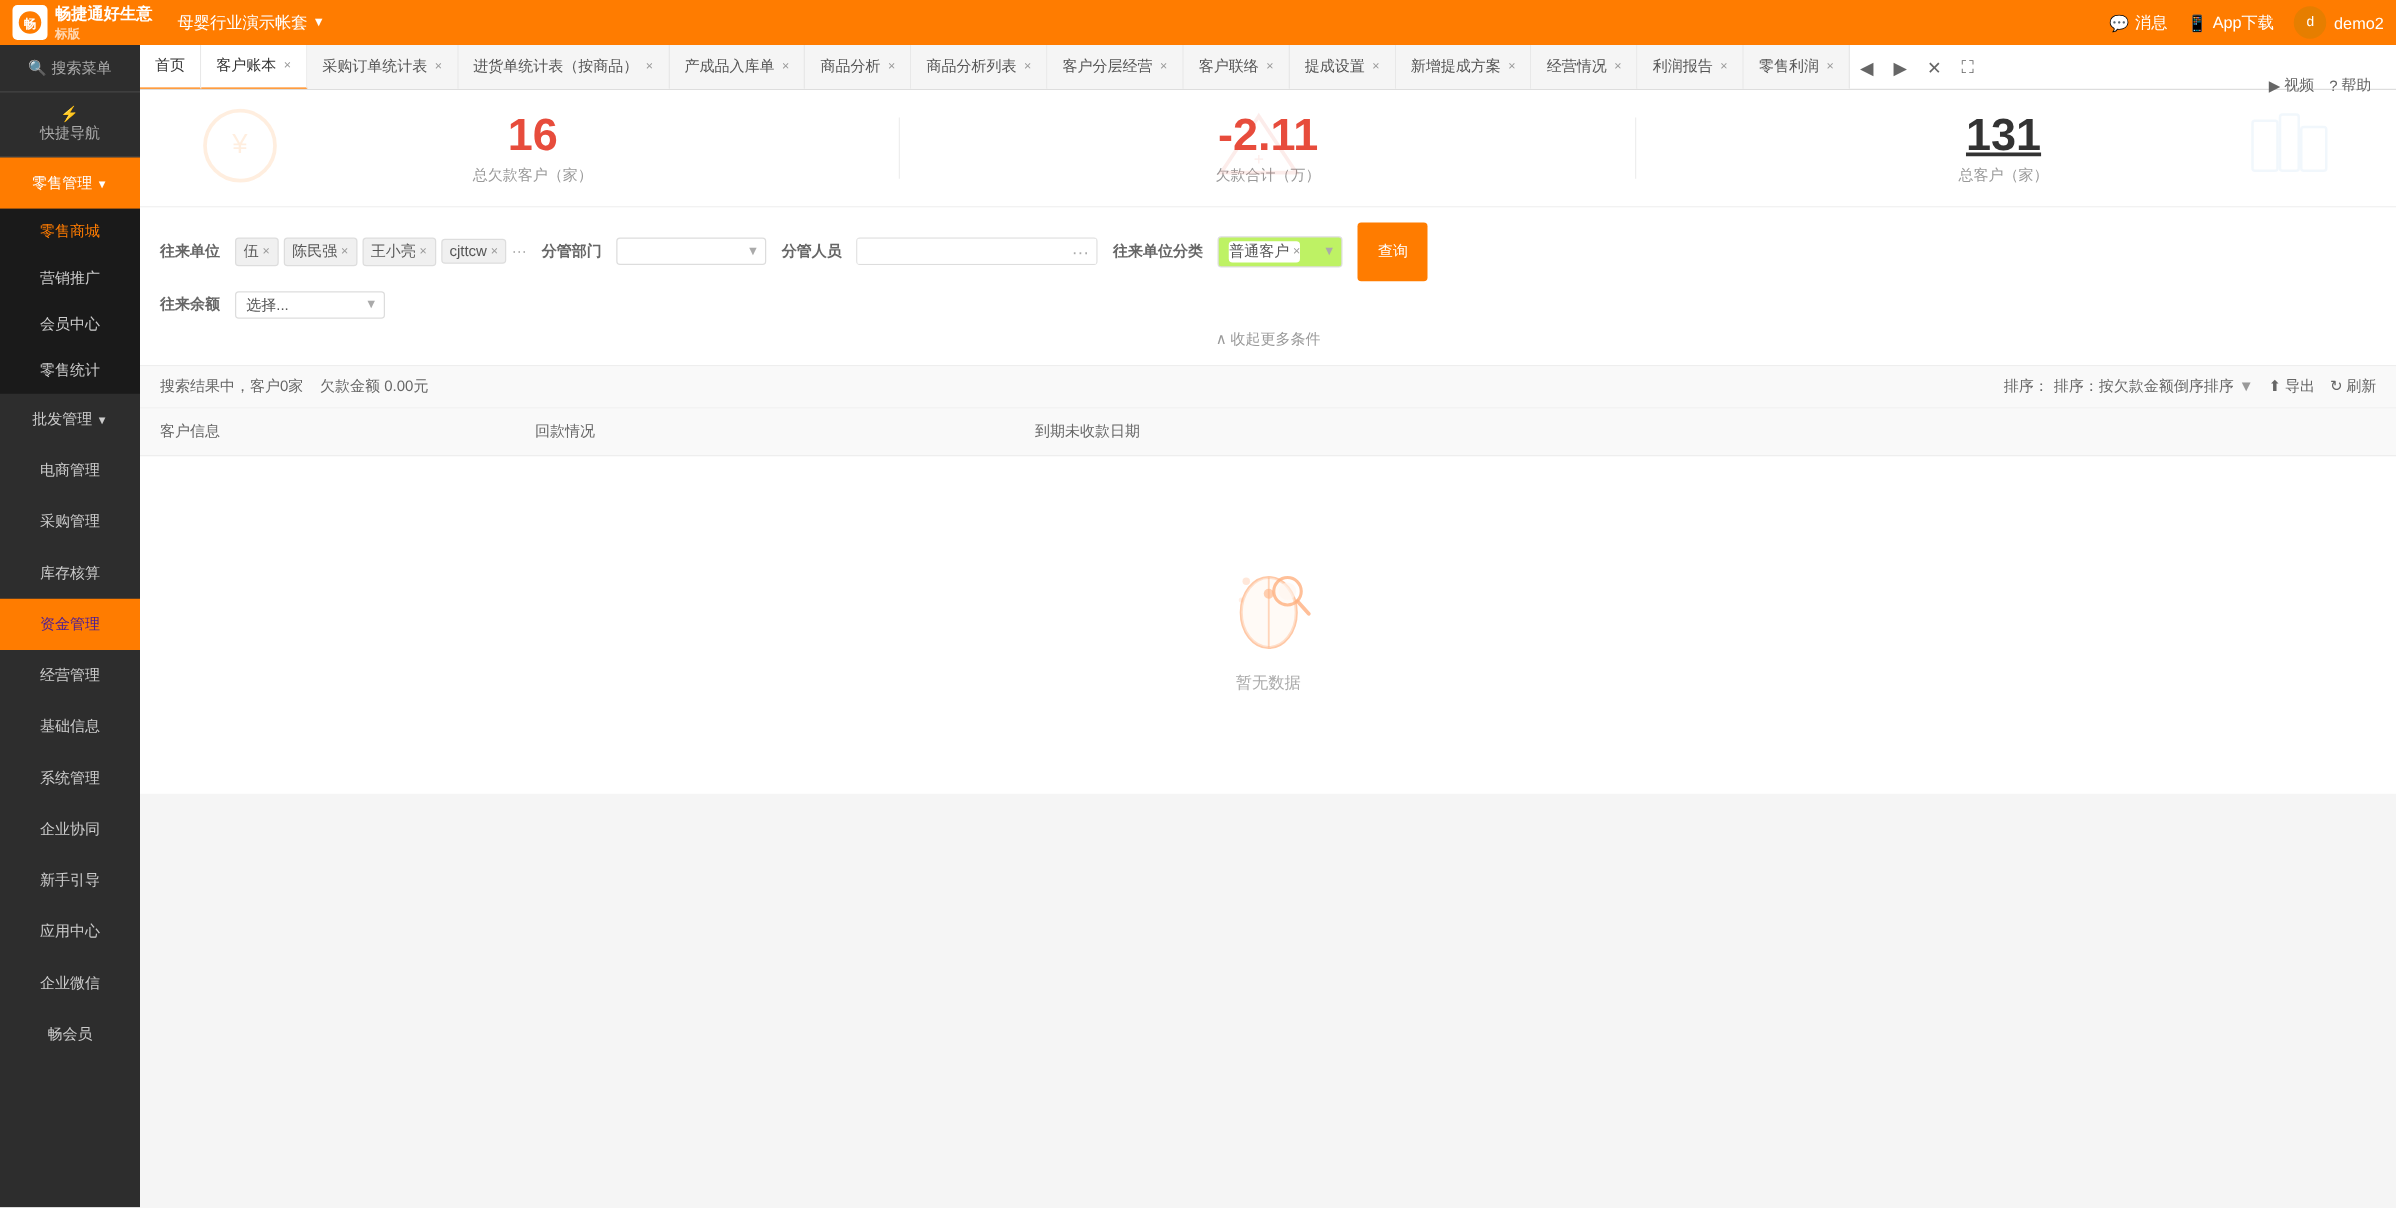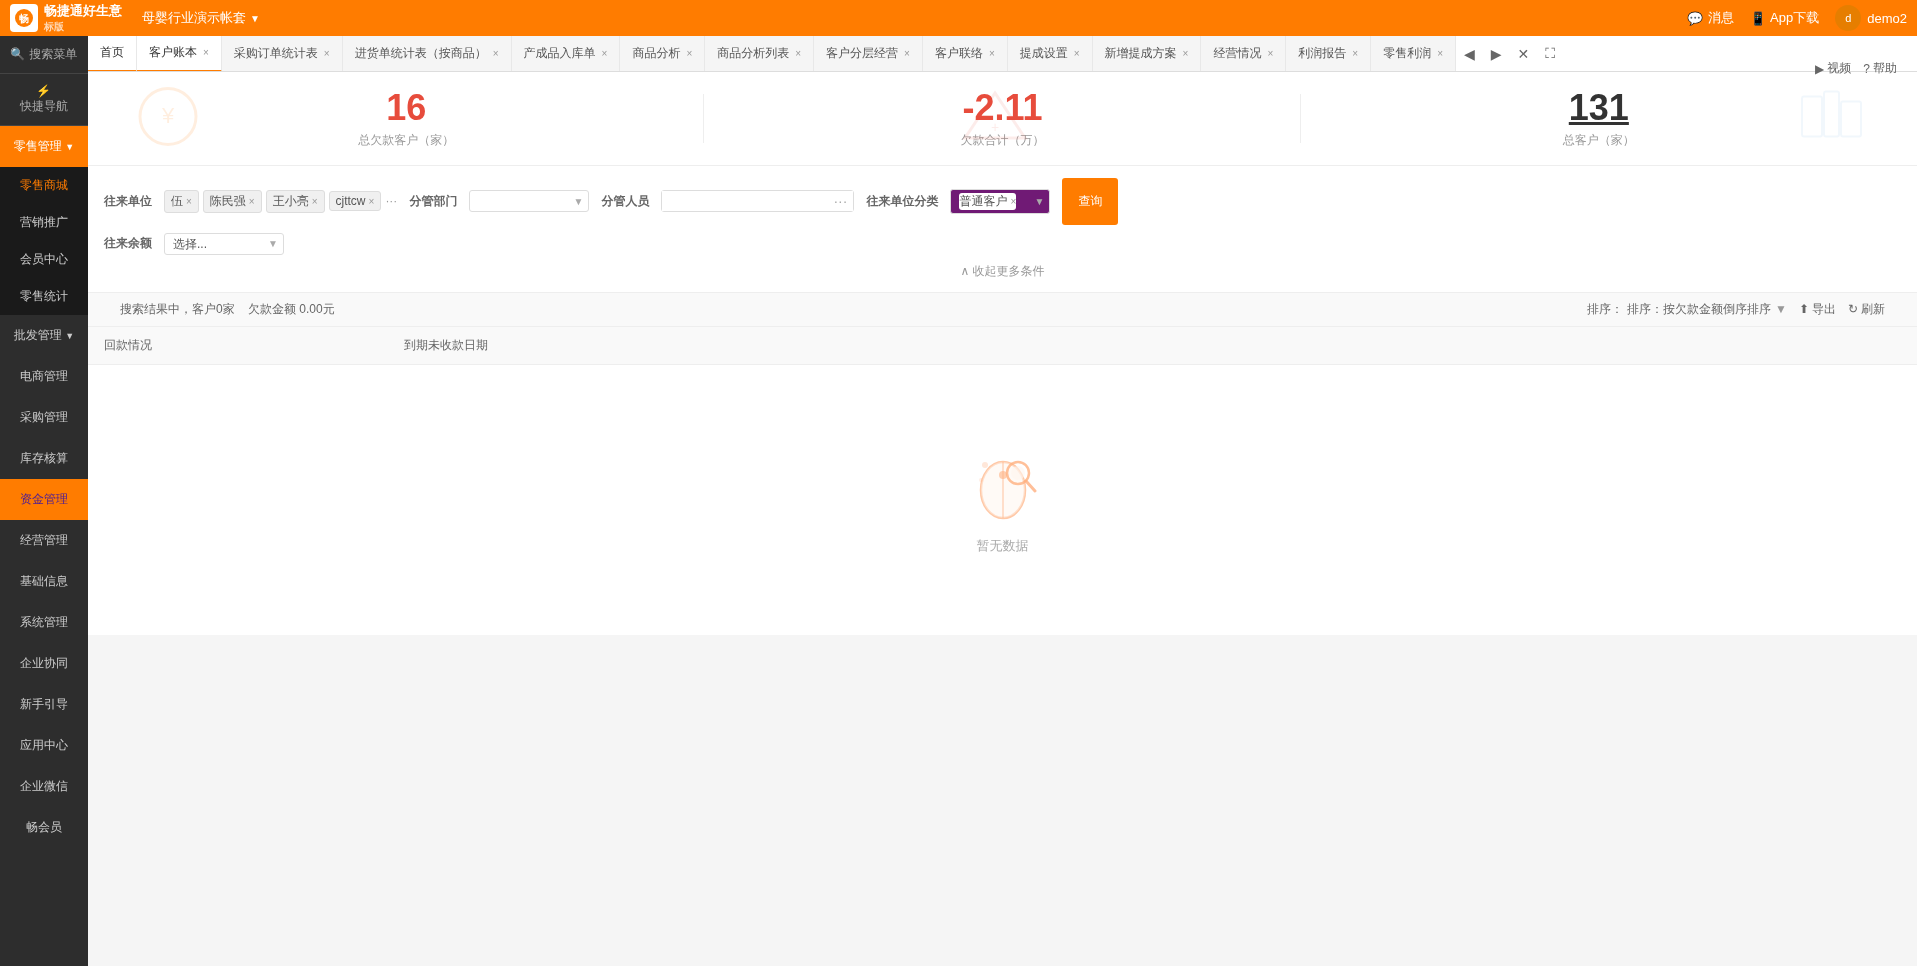--- a/index.html
+++ b/index.html
@@ -2,21 +2,21 @@
 <html><head>
   <meta charset="utf-8">
   <style>
     * { box-sizing: border-box; margin: 0; padding: 0; }
     body { font-family: 'Microsoft YaHei', Arial, sans-serif; font-size: 12px; background: #f5f5f5; overflow: hidden; height: 966px; }
 
     
     .app-wrapper { display: flex; flex-direction: column; height: 100%; }
     .top-bar { background: #ff7c00; height: 36px; display: flex; align-items: center; padding: 0 10px; flex-shrink: 0; }
     .main-layout { display: flex; flex: 1; overflow: hidden; }
-    .sidebar { width: 88px; background: #2d2d2d; color: #ccc; flex-shrink: 0; overflow-y: auto; }
+    .sidebar { width: 112px; background: #2d2d2d; color: #ccc; flex-shrink: 0; overflow-y: auto; }
     .content-area { flex: 1; display: flex; flex-direction: column; overflow: hidden; }
     .tab-bar { background: #fff; border-bottom: 1px solid #ddd; display: flex; align-items: center; height: 36px; flex-shrink: 0; overflow: hidden; }
     .page-content { flex: 1; overflow-y: auto; background: #f5f5f5; padding: 0; }
 
     
     .top-bar-logo { display: flex; align-items: center; gap: 6px; color: white; font-size: 14px; font-weight: bold; }
     .logo-icon { width: 28px; height: 28px; background: white; border-radius: 4px; display: flex; align-items: center; justify-content: center; }
     .top-bar-right { margin-left: auto; display: flex; align-items: center; gap: 16px; color: white; font-size: 13px; }
     .top-bar-center { margin-left: 20px; display: flex; align-items: center; gap: 4px; color: white; font-size: 13px; }
     .dropdown-arrow { font-size: 10px; }
@@ -56,21 +56,21 @@
     .filter-select { border: 1px solid #ddd; border-radius: 3px; padding: 3px 24px 3px 8px; font-size: 12px; color: #555; background: white; cursor: pointer; position: relative; min-width: 120px; appearance: none; }
     .filter-select-wrap { position: relative; display: inline-flex; align-items: center; }
     .filter-select-arrow { position: absolute; right: 6px; color: #aaa; font-size: 10px; pointer-events: none; }
     .filter-input-wrap { position: relative; display: inline-flex; align-items: center; border: 1px solid #ddd; border-radius: 3px; }
     .filter-input { border: none; outline: none; padding: 3px 28px 3px 8px; font-size: 12px; color: #555; min-width: 180px; }
     .filter-input-dots { position: absolute; right: 6px; color: #aaa; font-size: 14px; cursor: pointer; }
     .collapse-btn { color: #999; cursor: pointer; font-size: 12px; display: flex; align-items: center; gap: 3px; }
     .query-btn { background: #ff7c00; color: white; border: none; border-radius: 3px; padding: 15px 16px; font-size: 12px; cursor: pointer; }
 
     
-    .result-bar { background: #f9f9f9; padding: 8px 32px; display: flex; align-items: center; justify-content: space-between; border-bottom: 1px solid #eee; font-size: 12px; color: #666; }
+    .result-bar { background: #f9f9f9; padding: 8px 16px; display: flex; align-items: center; justify-content: space-between; border-bottom: 1px solid #eee; font-size: 12px; color: #666; }
     .result-actions { display: flex; align-items: center; gap: 12px; }
     .result-action { display: flex; align-items: center; gap: 3px; cursor: pointer; color: #666; }
     .sort-select-wrap { display: flex; align-items: center; gap: 4px; }
 
     
     .data-table { width: 100%; background: white; }
     .table-header { display: grid; grid-template-columns: 300px 400px 300px 1fr; background: #f9f9f9; border-bottom: 1px solid #eee; }
     .th { padding: 10px 16px; font-size: 12px; color: #666; font-weight: normal; }
     .empty-state { display: flex; flex-direction: column; align-items: center; justify-content: center; padding: 80px 0; color: #aaa; font-size: 13px; }
     .empty-icon { width: 80px; height: 80px; margin-bottom: 12px; position: relative; }
@@ -331,21 +331,21 @@
             </div>
 
             <span class="filter-label">分管人员</span>
             <div class="filter-input-wrap">
               <input class="filter-input" type="text" value="" style="">
               <span class="filter-input-dots">···</span>
             </div>
 
             <span class="filter-label">往来单位分类</span>
             <div class="filter-select-wrap">
-              <div style="border:1px solid #ddd;border-radius:3px;padding:3px 24px 3px 8px;font-size:12px;display:flex;align-items:center;gap:4px;cursor:pointer;background:#701a75;min-width:100px;">
+              <div style="border:1px solid #ddd;border-radius:3px;padding:3px 24px 3px 8px;font-size:12px;display:flex;align-items:center;gap:4px;cursor:pointer;background:#bef264;min-width:100px;">
                 <div class="filter-tag" style="background:#fff;border:none;padding:0;">
                   <span>普通客户</span>
                   <span class="filter-tag-close">×</span>
                 </div>
               </div>
               <span class="filter-select-arrow" style="right:6px;position:absolute;">▼</span>
             </div>
 
             <button class="query-btn">查询</button>
           </div>
@@ -386,20 +386,21 @@
             </div>
             <div class="result-action">
               <span>↻</span>
               <span>刷新</span>
             </div>
           </div>
         </div>
 
         <div class="data-table">
           <div class="table-header">
+            <div class="th">客户信息</div>
             <div class="th">回款情况</div>
             <div class="th">到期未收款日期</div>
           </div>
 
           <div class="empty-state">
             <div class="empty-icon">
               <svg width="80" height="80" viewBox="0 0 80 80">
 
                 <ellipse cx="40" cy="45" rx="22" ry="28" fill="none" stroke="#ffb080" stroke-width="2.5" opacity="0.7"></ellipse>
                 <ellipse cx="40" cy="45" rx="22" ry="28" fill="#fff5ee" opacity="0.5"></ellipse>

